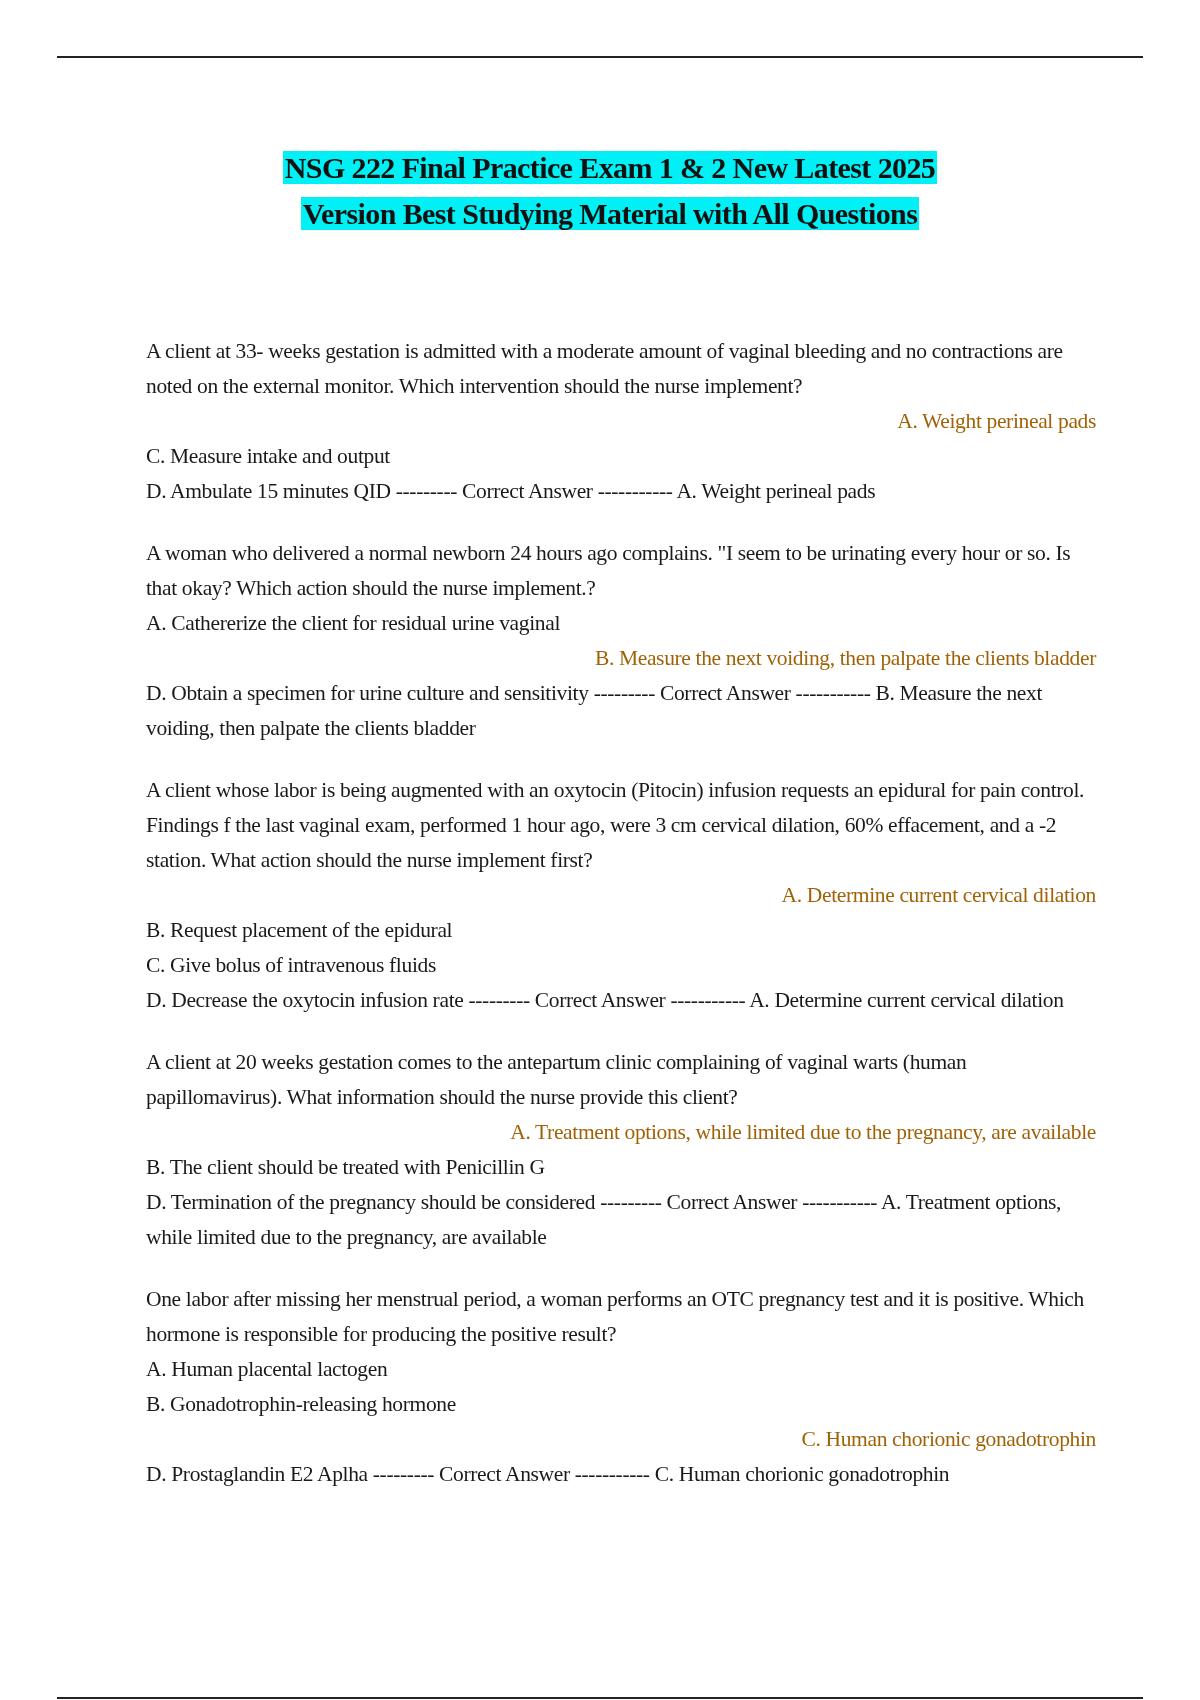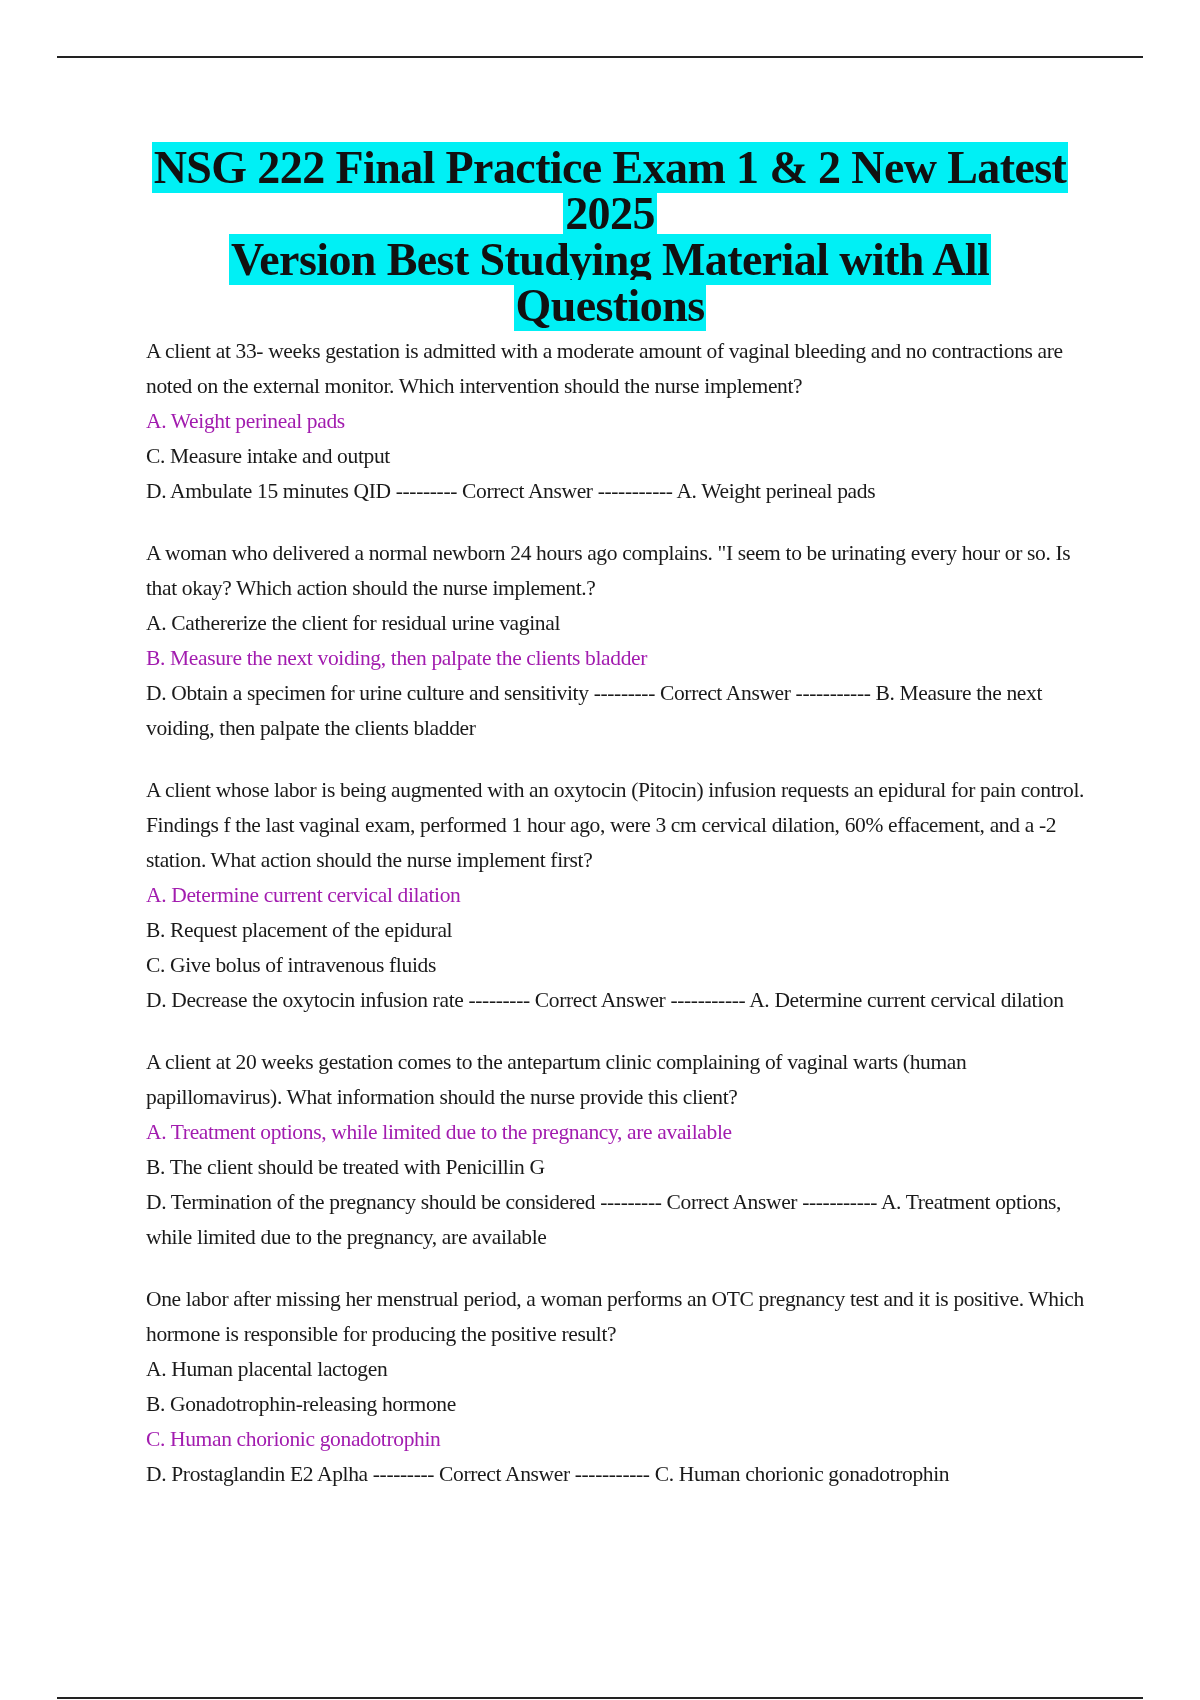--- a/index.html
+++ b/index.html
@@ -32,21 +32,21 @@
       background: #222222;
     }
     .title-block {
       position: absolute;
       left: 140px;
       top: 145px;
       width: 940px;
       text-align: center;
       font-family: "Liberation Serif", serif;
       font-weight: bold;
-      font-size: 46px;
+      font-size: 30px;
       line-height: 46px;
       color: #111111;
       letter-spacing: -0.6px;
     }
     .title-block .hl {
       background: #00f0f5;
       padding: 0 2px;
       box-decoration-break: clone;
       -webkit-box-decoration-break: clone;
     }
@@ -59,21 +59,22 @@
       line-height: 35px;
       letter-spacing: -0.35px;
     }
     .question {
       margin: 0 0 27px 0;
     }
     .q-stem, .opt, .answer-line {
       display: block;
     }
     .opt.correct {
-      color: #a21caf;
+      color: #a16207;
+      text-align: right;
     }
   </style>
 </head>
 <body>
 
 <div class="rule-top"></div>
 
 <h1 class="title-block" style="margin:0;">
   <span class="hl">NSG 222 Final Practice Exam 1 &amp; 2 New Latest 2025</span><br>
   <span class="hl">Version Best Studying Material with All Questions</span><br>

